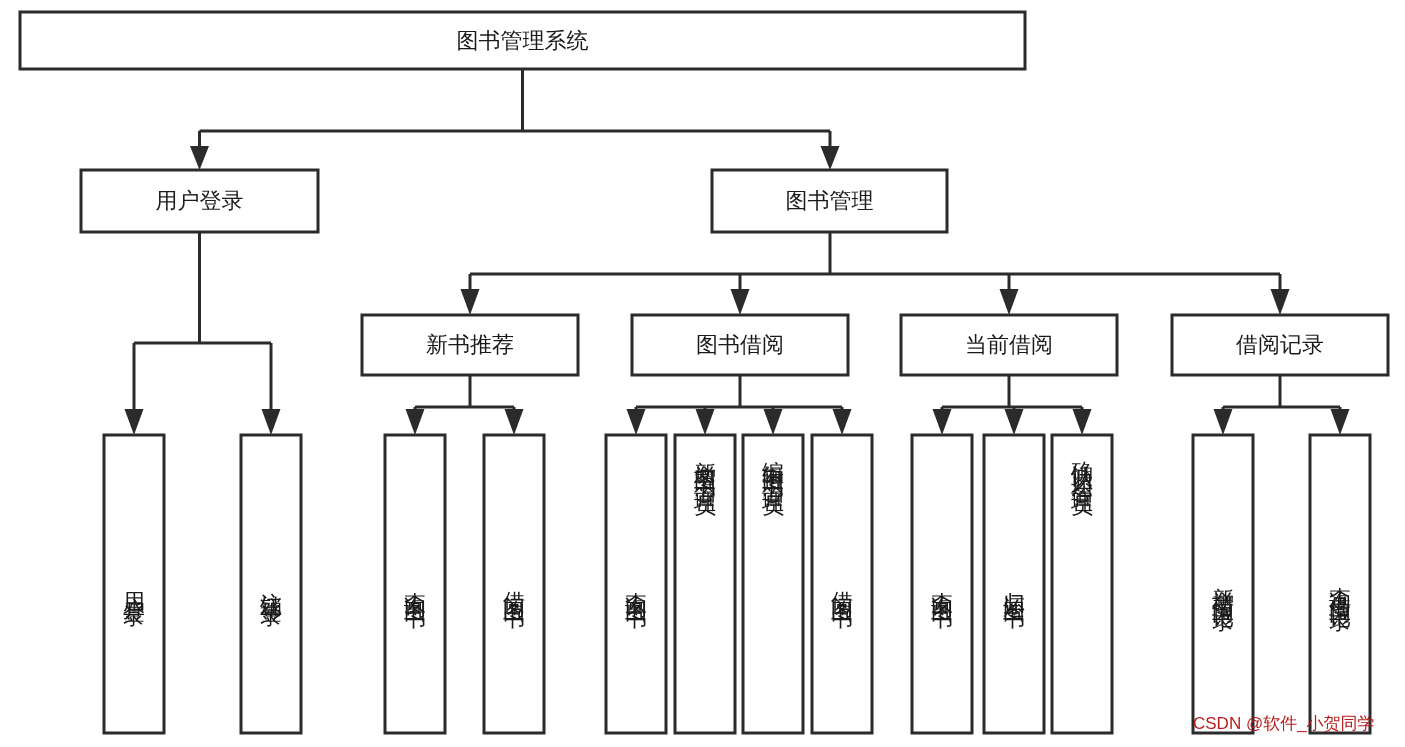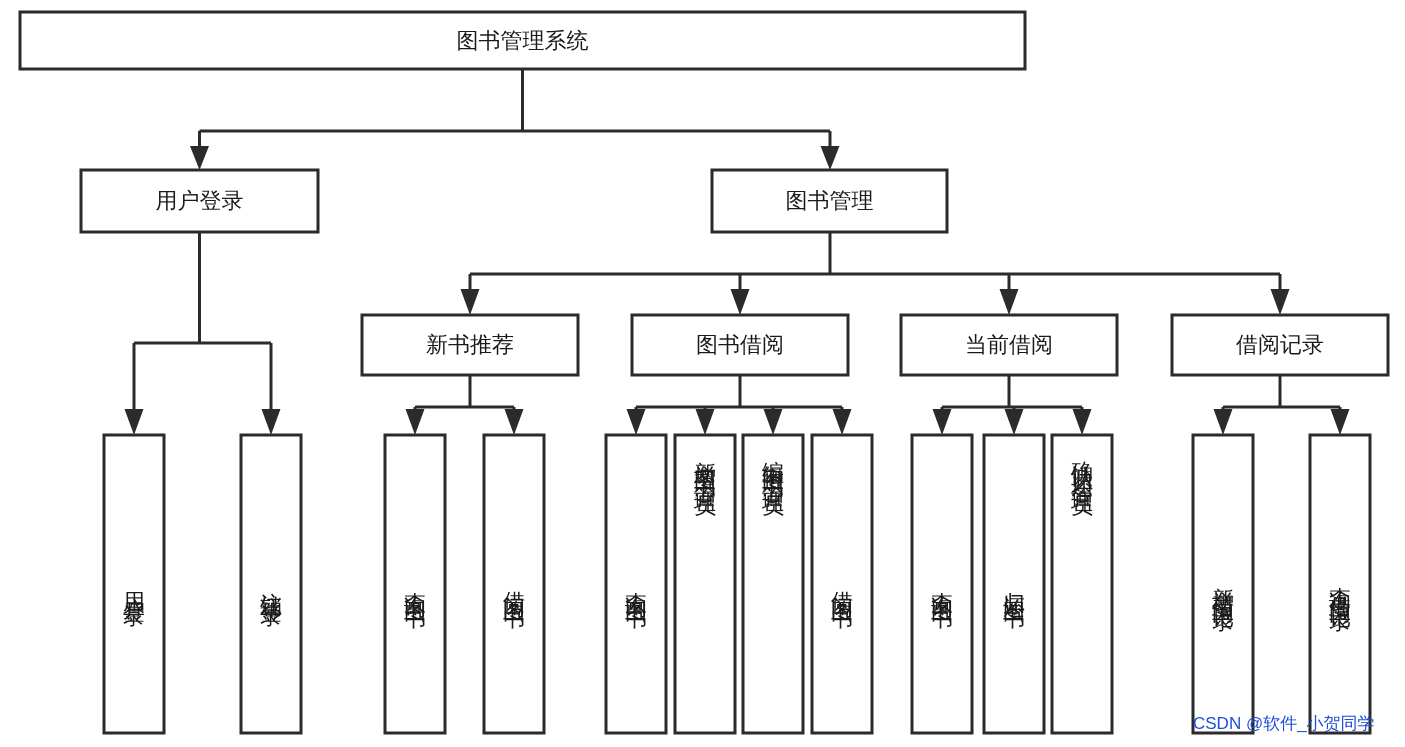--- a/index.html
+++ b/index.html
@@ -65,21 +65,21 @@
     line-height: 1;
     color: #1a1a1a;
     letter-spacing: 5px;
     white-space: nowrap;
     text-align: center;
   }
   .watermark {
     position: absolute;
     font-family: "Liberation Sans", "DejaVu Sans", sans-serif;
     font-size: 17px;
-    color: #1d4ed8;
+    color: #b91c1c;
     white-space: nowrap;
     left: 1193px;
     top: 712px;
   }
 </style>
 </head>
 <body>
 
 <div id="diagram-root">
 

